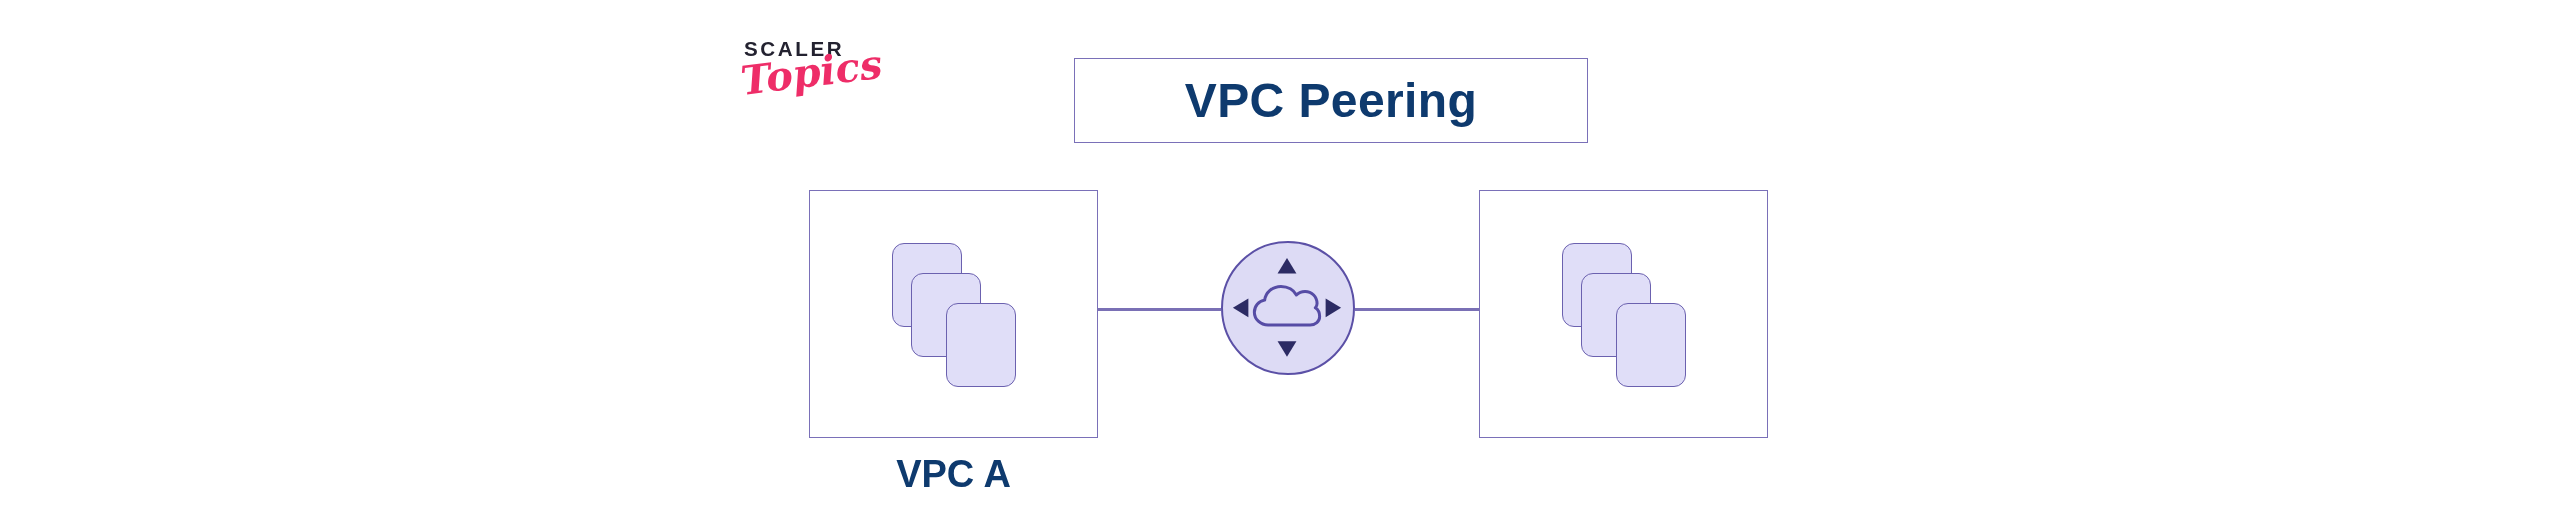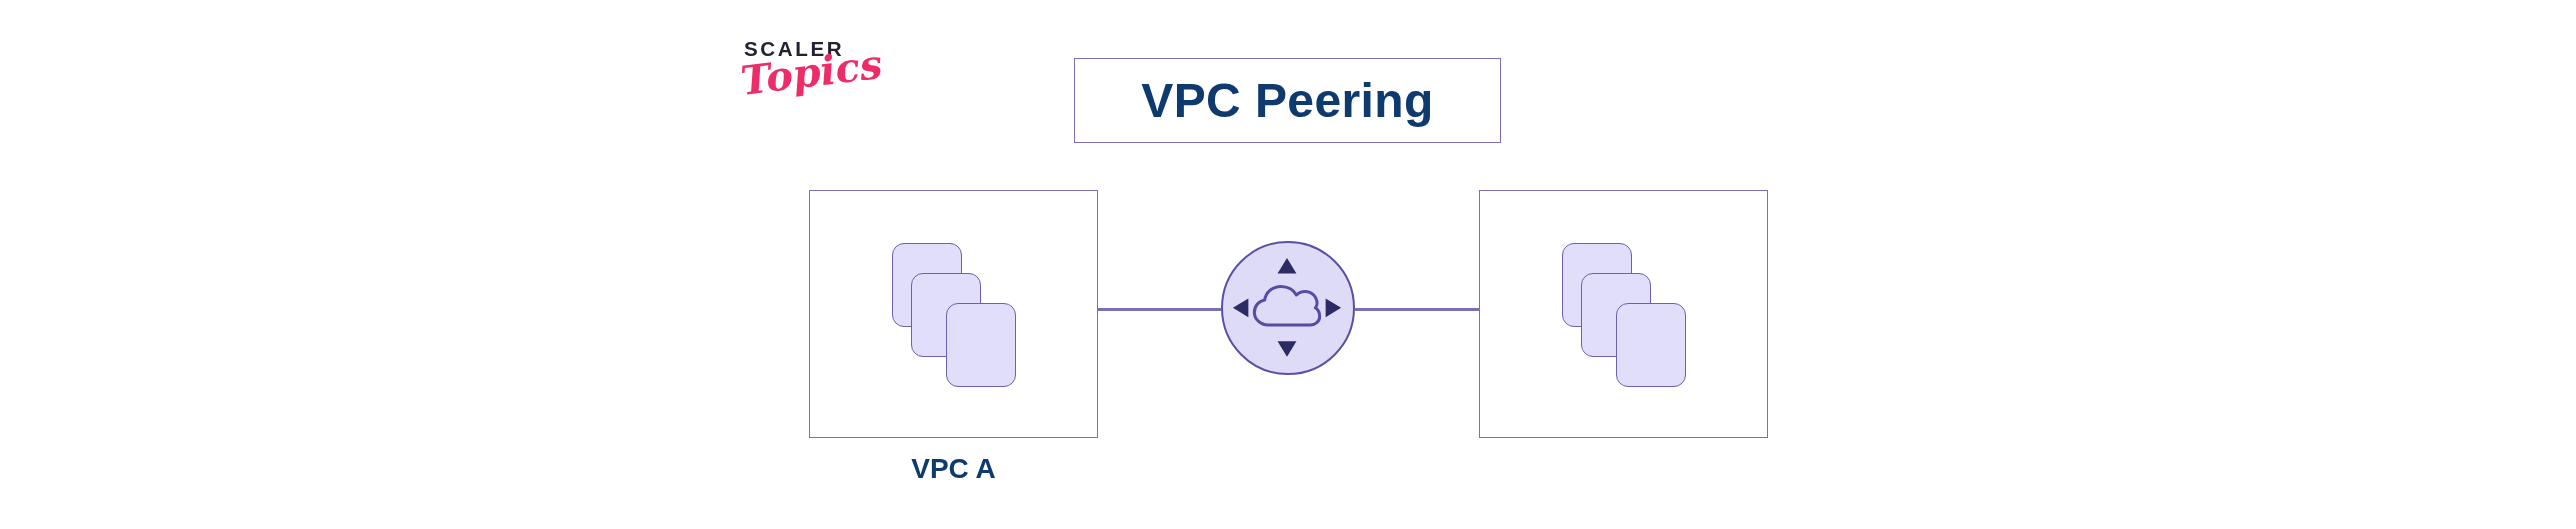--- a/index.html
+++ b/index.html
@@ -44,21 +44,21 @@
     color: #EE2D68;
     transform: rotate(-7deg);
     transform-origin: left center;
   }
 
   
   .title-box {
     position: absolute;
     left: 1074px;
     top: 58px;
-    width: 427px;
+    width: 514px;
     height: 85px;
     background: #FFFFFF;
     border: 1.7px solid #7A70B8;
     box-sizing: border-box;
     display: flex;
     align-items: center;
     justify-content: center;
   }
   .title-text {
     font-size: 48px;
@@ -91,21 +91,21 @@
   }
   .stack-square.s1 { left: 82px;  top: 52px;  }
   .stack-square.s2 { left: 101px; top: 82px;  }
   .stack-square.s3 { left: 136px; top: 112px; }
 
   .vpc-label {
     position: absolute;
     top: 453px;
     width: 289px;
     text-align: center;
-    font-size: 28px;
+    font-size: 38px;
     font-weight: 700;
     color: #0E3A6E;
   }
   .vpc-label.a { left: 809px; }
   .vpc-label.b { left: 1479px; }
 
   
   .connector {
     position: absolute;
     top: 308px;

